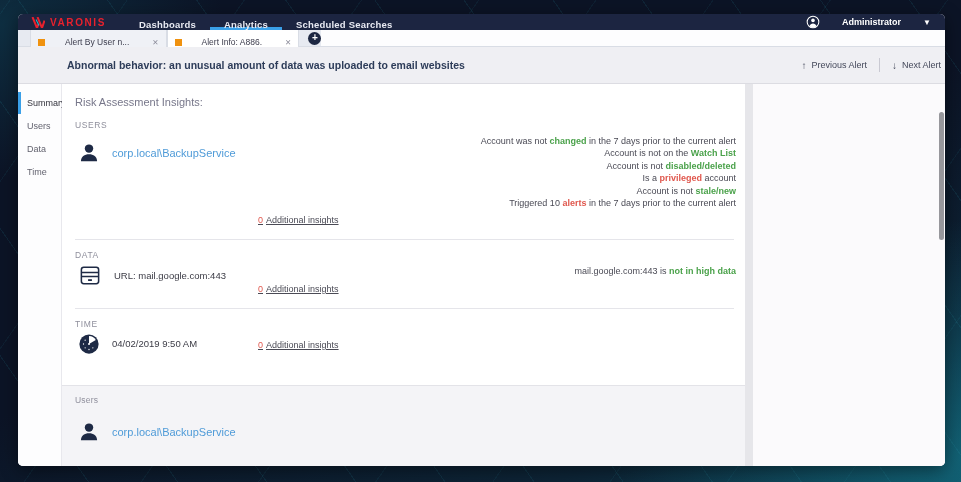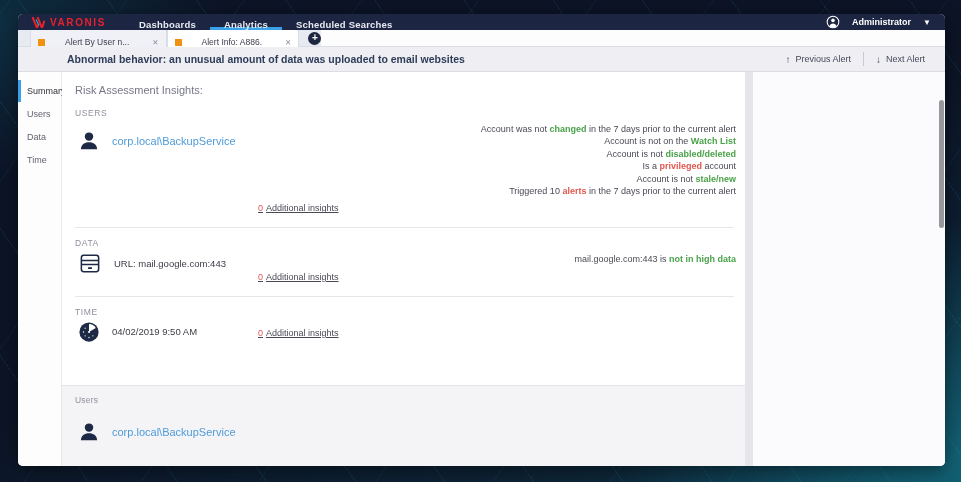--- a/index.html
+++ b/index.html
@@ -30,21 +30,21 @@
   }
   .logo { display:flex; align-items:center; gap:5px; padding:0 14px 0 13px; }
   .logo-text { color:#e8212d; font-weight:800; font-size:10px; letter-spacing:1.6px; }
   .nav-sep { width:1px; background:#39425f; margin:8px 0; }
   .nav-items { display:flex; align-items:flex-end; margin-left:4px; }
   .nav-item {
     display:flex; align-items:center; padding:0 14px; font-size:9.5px; font-weight:700;
     color:#e8eaf2; letter-spacing:0.2px; cursor:pointer;
   }
   .nav-item.active { box-shadow:inset 0 -3px 0 #3aa0e8; }
-  .user-menu { margin-left:auto; display:flex; align-items:center; gap:12px; padding:0 14px; cursor:pointer; }
+  .user-menu { margin-left:auto; display:flex; align-items:center; gap:22px; padding:0 14px; cursor:pointer; }
   .user-menu .uname { font-size:9px; font-weight:700; color:#fff; }
   .chev { font-size:8px; color:#fff; }
   
   .tabbar {
     height:17px; flex:0 0 auto; background:#e7eaf1; display:flex; align-items:stretch;
     border-bottom:1px solid #d9dde5; padding-left:12px;
   }
   .tab {
     display:flex; align-items:center; gap:20px; padding:12px 7px; font-size:8.5px; color:#3c3c4c;
     background:#eff1f6; border-right:1px solid #d9dde5; border-left:1px solid #d9dde5; cursor:pointer;
@@ -54,22 +54,22 @@
   .tab-square { width:7px; height:7px; background:#f0920f; flex:0 0 auto; }
   .tab-close { font-size:7.5px; color:#8a8a98; margin-left:3px; cursor:pointer; }
   .add-tab {
     width:13px; height:13px; border-radius:50%; background:#1d2742; color:#fff;
     font-size:10px; line-height:12px; text-align:center; align-self:center; margin-left:9px; cursor:pointer;
     font-weight:700;
   }
   .tab-fill { flex:1; background:#fdfdfe; }
   
   .alert-header {
-    height:25px; flex:0 0 auto; background:#efeff3; border-bottom:1px solid #dcdce2;
-    display:flex; align-items:center; padding:0 20px 0 49px;
+    height:37px; flex:0 0 auto; background:#efeff3; border-bottom:1px solid #dcdce2;
+    display:flex; align-items:center; padding:0 4px 0 49px;
   }
   .alert-title { font-size:10.5px; font-weight:700; color:#2d3c59; }
   .alert-nav { margin-left:auto; display:flex; align-items:center; gap:12px; }
   .alert-nav-btn { display:flex; align-items:center; gap:5px; font-size:9px; color:#44485a; cursor:pointer; }
   .alert-nav-btn .arr { font-size:10px; color:#44485a; }
   .vdiv { width:1px; height:14px; background:#c9c9d2; }
   
   .content { flex:1; display:flex; background:#e6e6ea; min-height:0; }
   .sidebar { width:44px; flex:0 0 auto; background:#fdfdfe; border-right:1px solid #e8e8ed; padding-top:8px; }
   .side-item {

